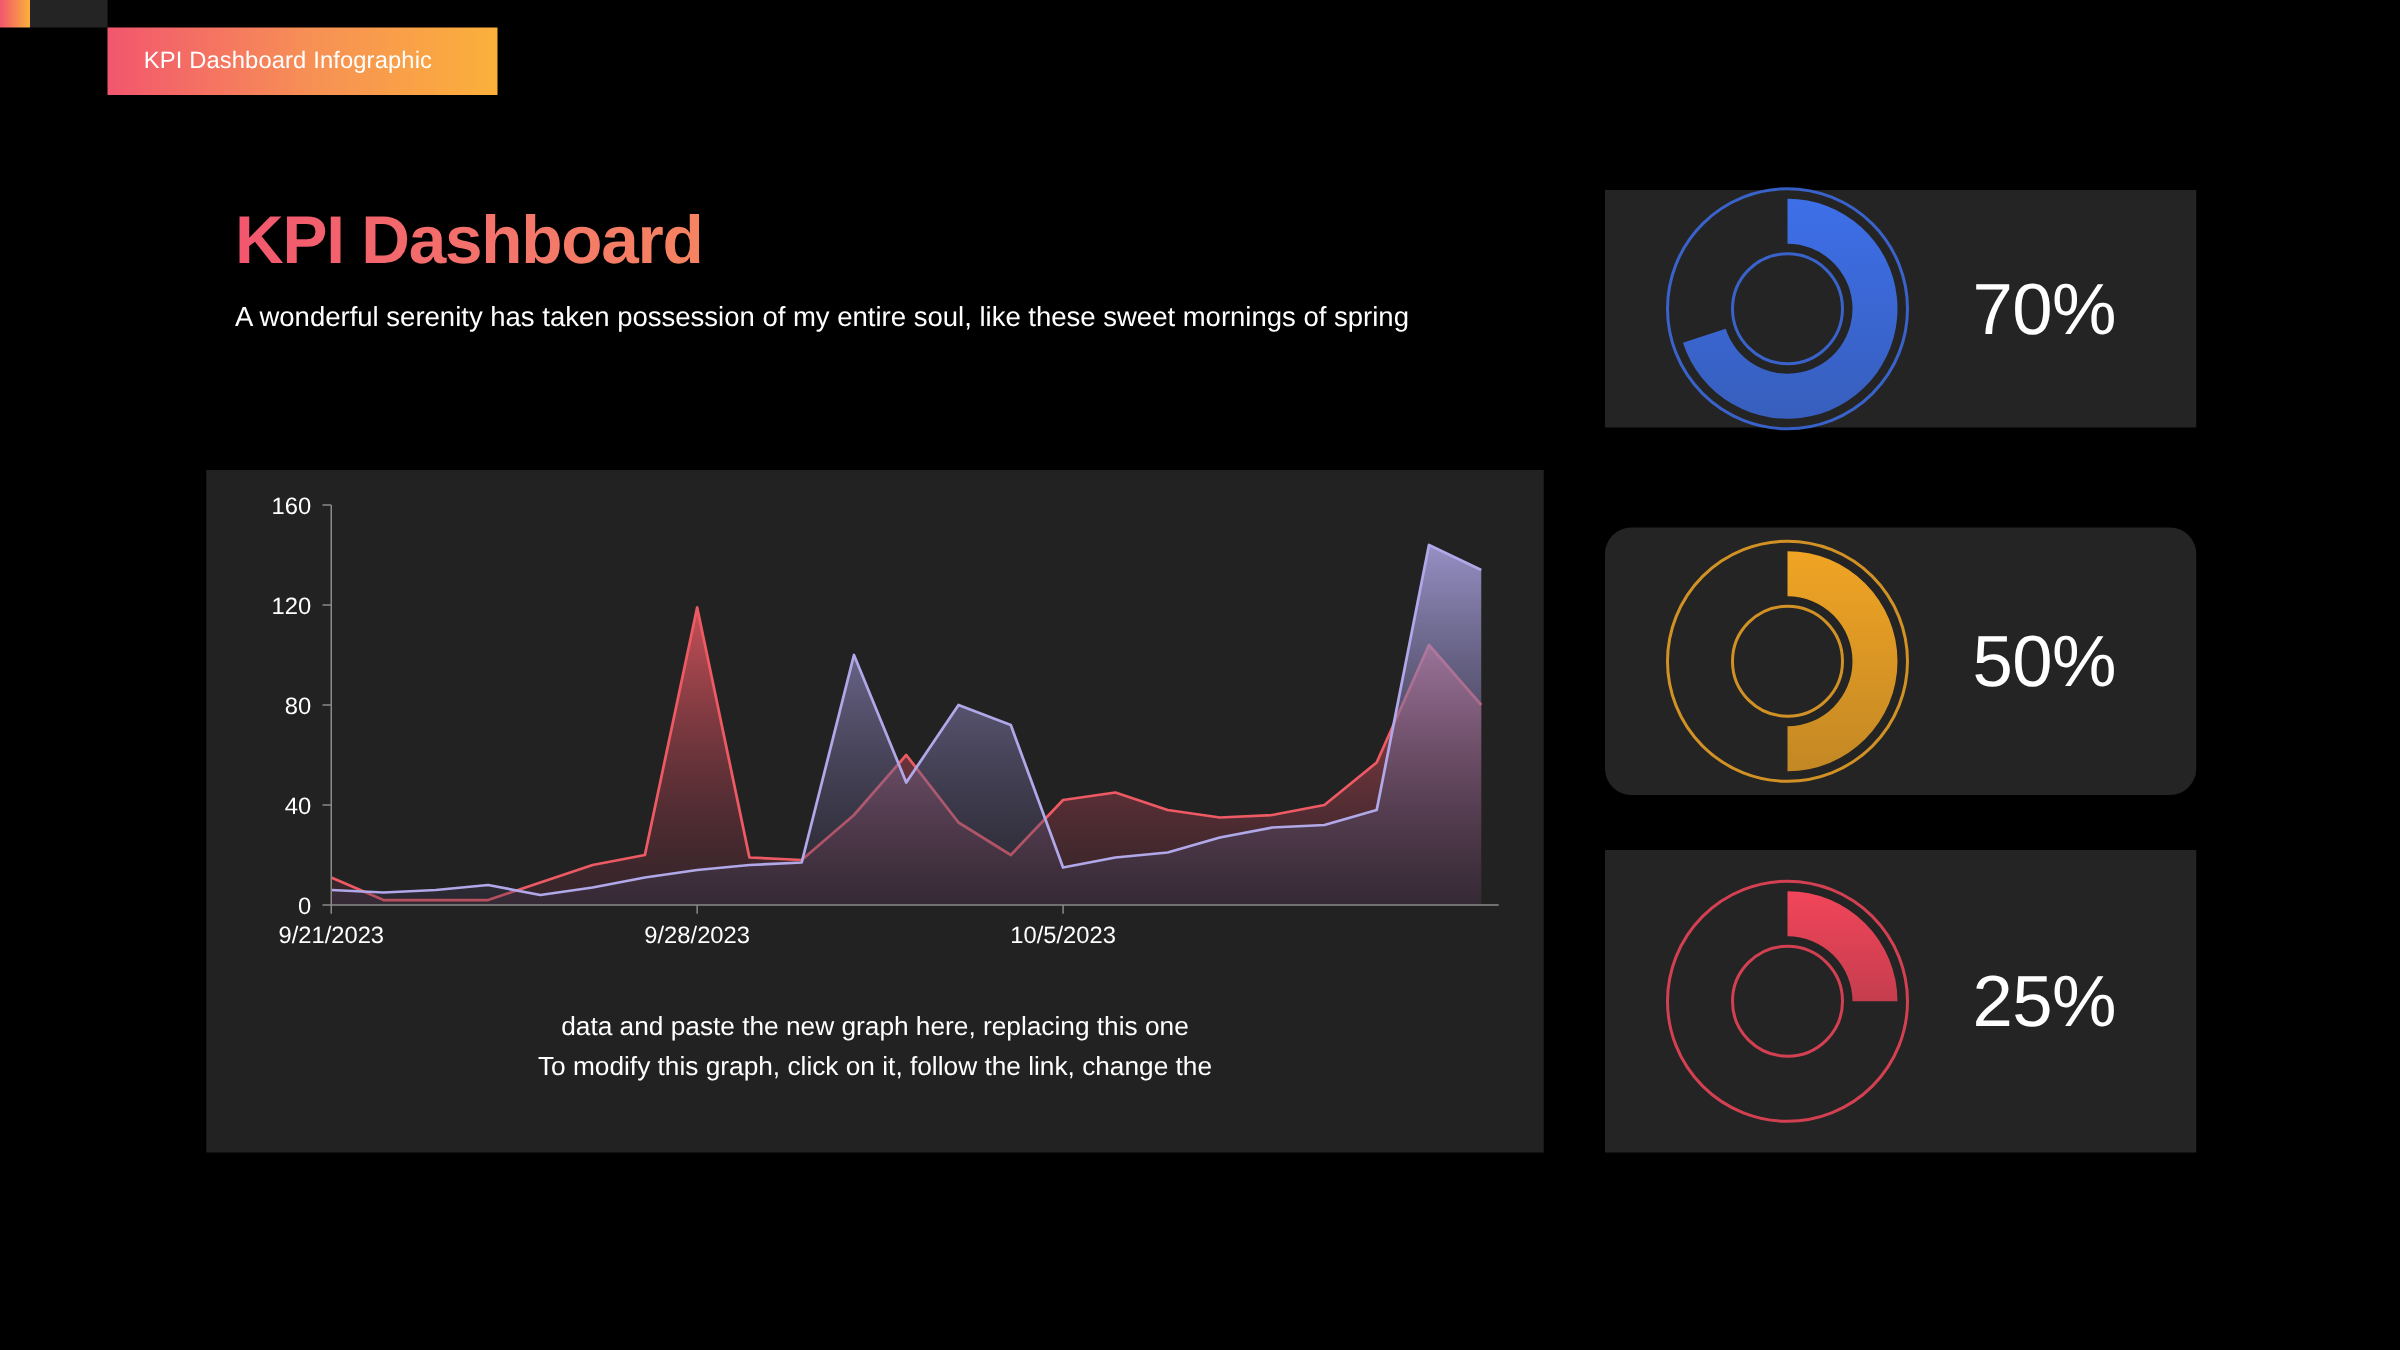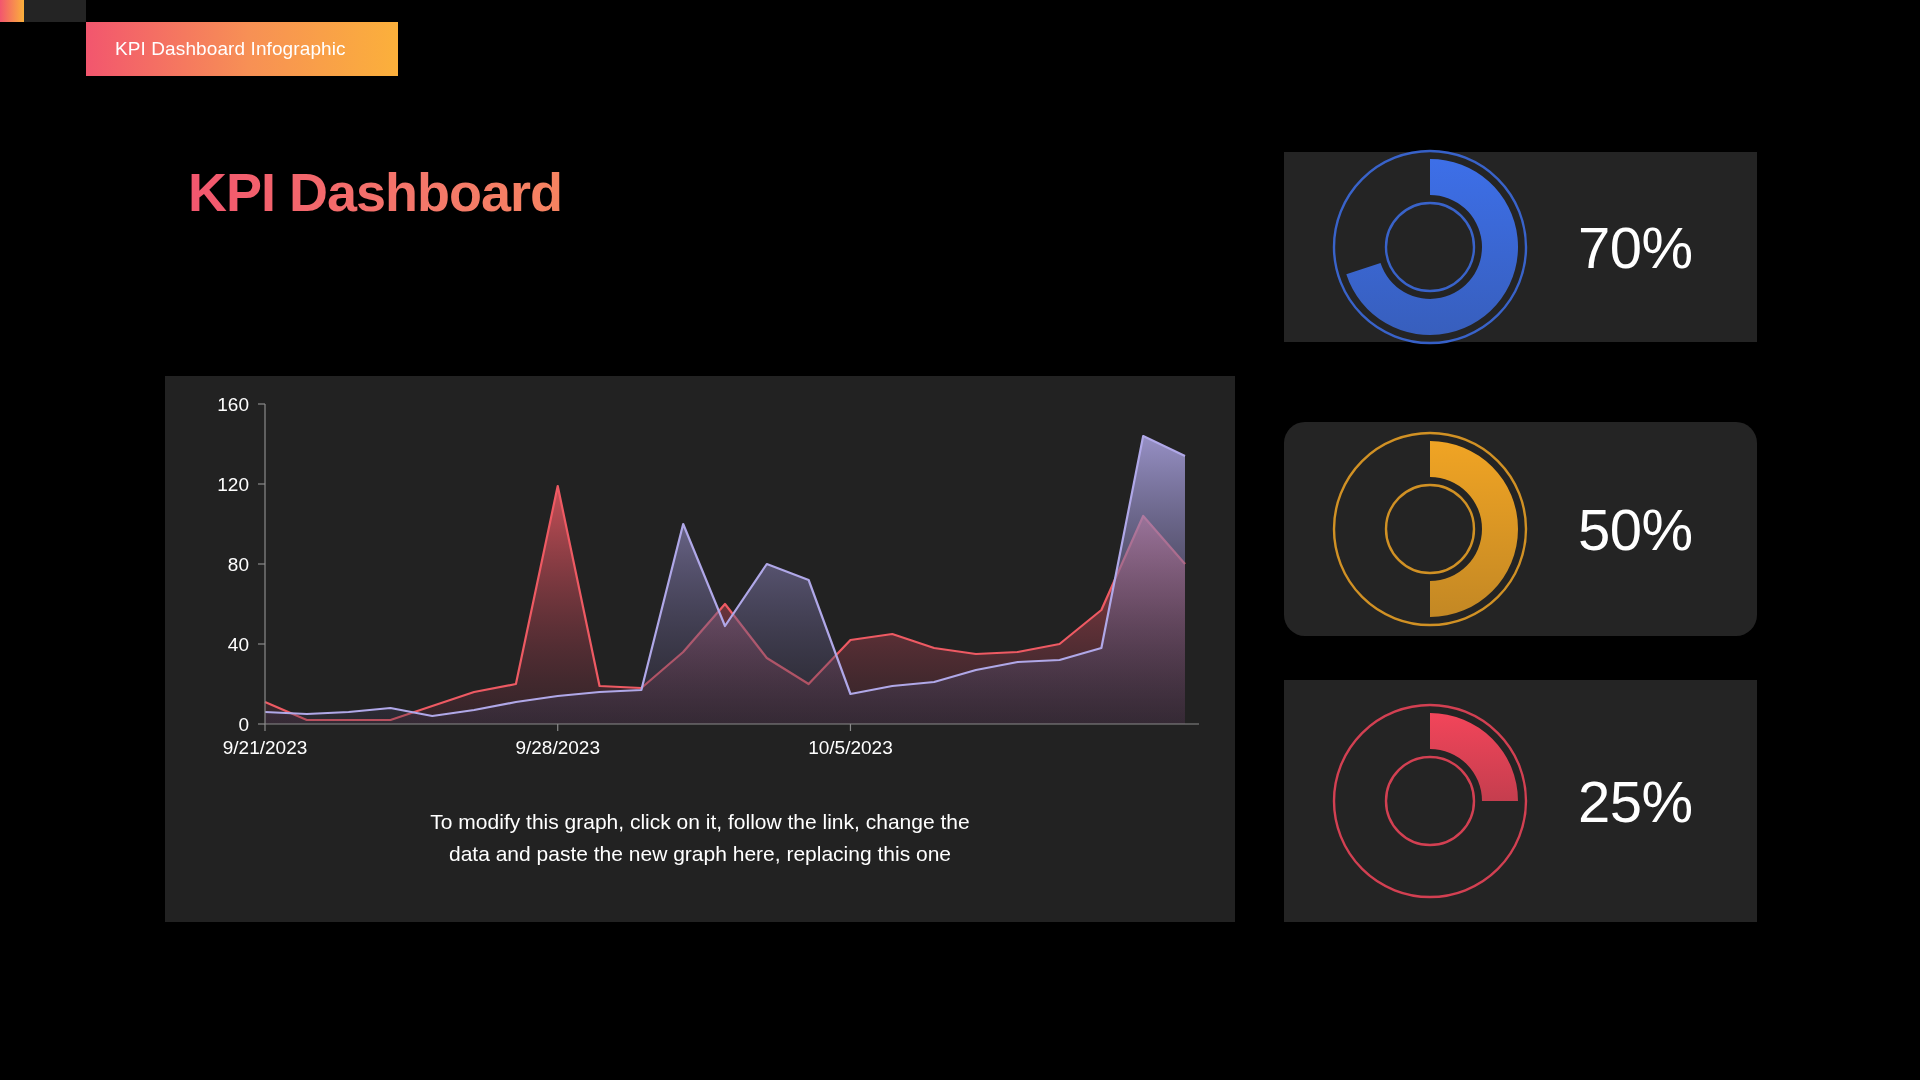--- a/index.html
+++ b/index.html
@@ -126,20 +126,21 @@
 
   <div class="corner-grad"></div>
   <div class="corner-dark"></div>
 
   <div class="badge">
     <span class="badge-label">KPI Dashboard Infographic</span>
   </div>
 
   <div class="hero">
     <div class="hero-title">KPI Dashboard</div>
+    <div class="hero-sub">A wonderful serenity has taken possession of my entire soul, like these sweet mornings of spring</div>
   </div>
 
   <div class="chart-panel">
     <svg class="chart-svg" id="area-chart" width="1070" height="430">
         <defs>
           <linearGradient id="gA" x1="0" y1="0" x2="0" y2="1">
             <stop offset="0%" stop-color="#EE5A63" stop-opacity=".82"></stop>
             <stop offset="100%" stop-color="#5A2A38" stop-opacity=".30"></stop>
           </linearGradient>
           <linearGradient id="gB" x1="0" y1="0" x2="0" y2="1">
@@ -163,22 +164,22 @@
         <line x1="93" x2="100" y1="28" y2="28" stroke="#8A8A8A" stroke-width="1.2"></line>
         <text x="84" y="35" text-anchor="end" fill="#FFFFFF" font-size="19" font-family="&quot;Liberation Sans&quot;, sans-serif">160</text>
         <line x1="100" x2="100" y1="348" y2="355" stroke="#8A8A8A" stroke-width="1.2"></line>
         <text x="100" y="378" text-anchor="middle" fill="#FFFFFF" font-size="19" font-family="&quot;Liberation Sans&quot;, sans-serif">9/21/2023</text>
         <line x1="392.72727272727275" x2="392.72727272727275" y1="348" y2="355" stroke="#8A8A8A" stroke-width="1.2"></line>
         <text x="392.72727272727275" y="378" text-anchor="middle" fill="#FFFFFF" font-size="19" font-family="&quot;Liberation Sans&quot;, sans-serif">9/28/2023</text>
         <line x1="685.4545454545455" x2="685.4545454545455" y1="348" y2="355" stroke="#8A8A8A" stroke-width="1.2"></line>
         <text x="685.4545454545455" y="378" text-anchor="middle" fill="#FFFFFF" font-size="19" font-family="&quot;Liberation Sans&quot;, sans-serif">10/5/2023</text>
       </svg>
     <div class="chart-caption">
+      <span>data and paste the new graph here, replacing this one</span>
       <span>To modify this graph, click on it, follow the link, change the</span>
-      <span>data and paste the new graph here, replacing this one</span>
     </div>
   </div>
 
   <div class="kpi-card" id="kpi-0">
     <div class="donut-wrap">
       <svg width="200" height="200" viewBox="0 0 200 200" id="donut-0">
           <defs>
             <linearGradient id="dg0" x1="0" y1="0" x2="0" y2="1">
               <stop offset="0%" stop-color="#3D6FE8" stop-opacity="1"></stop>
               <stop offset="100%" stop-color="#3D6FE8" stop-opacity="0.78"></stop>

